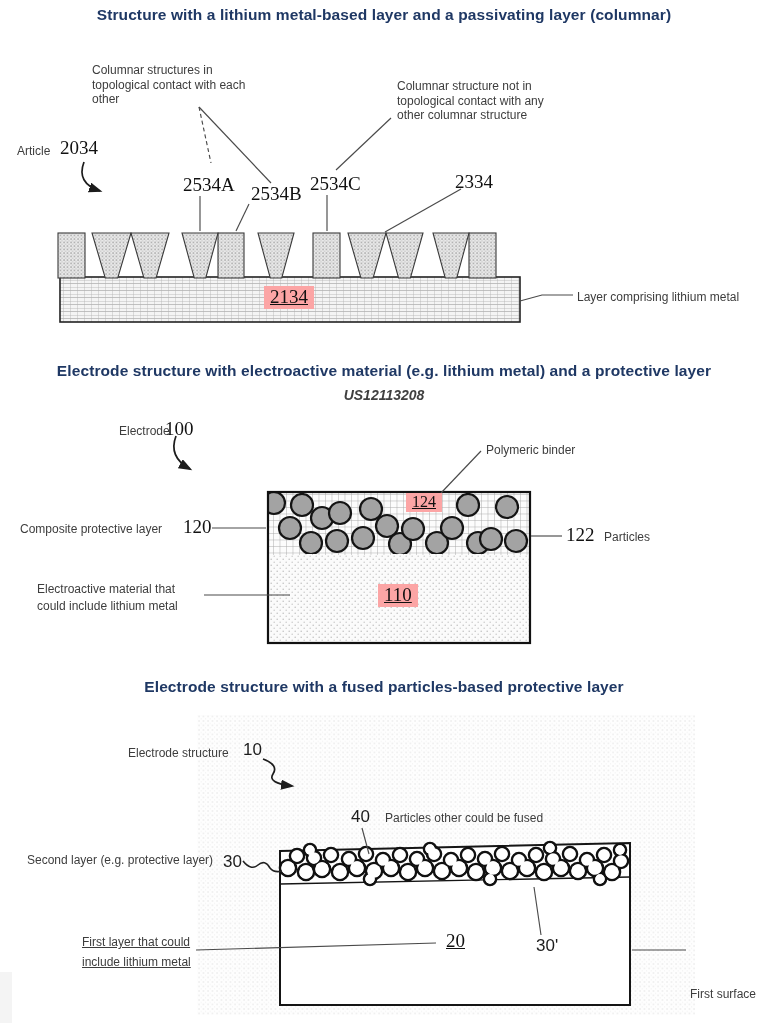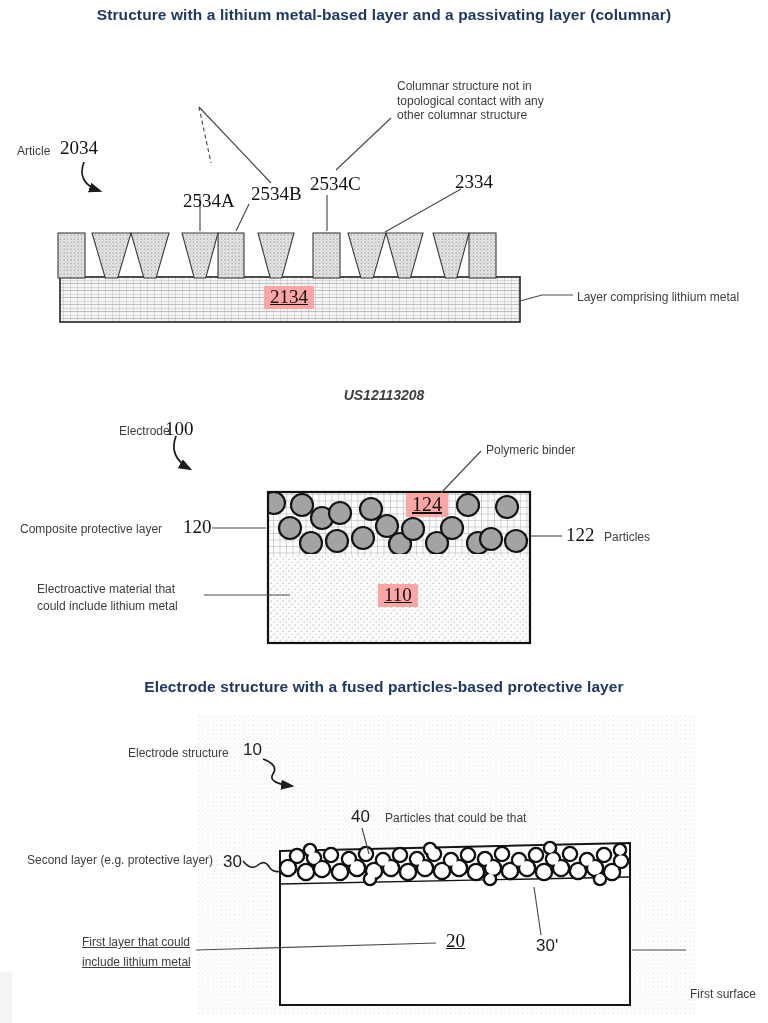--- a/index.html
+++ b/index.html
@@ -11,32 +11,33 @@
           font:italic bold 14px "Liberation Sans",sans-serif;color:#3f3f3f;}
   .patent.gray{color:#6a6a6a;}
   .lbl{position:absolute;font:12px/14.6px "Liberation Sans",sans-serif;color:#3d3d3d;
        white-space:pre-line;}
   .lh17{line-height:17px;}
   .lh20{line-height:20px;text-decoration:underline;}
   .ref{position:absolute;font:19px "Liberation Serif",serif;color:#111;}
   .refnum{position:absolute;font:17px "Liberation Sans",sans-serif;color:#1c1c1c;}
   .u{text-decoration:underline;}
   .refpatch{background:#fca5a5;padding:0 6px 1px 6px;}
-  .small{font-size:20px;}
+  .small{font-size:16px;}
   svg#overlay{position:absolute;left:0;top:0;z-index:2;pointer-events:none;}
   .labels{position:absolute;left:0;top:0;width:768px;height:1023px;z-index:3;}
   .scan-edge{position:absolute;left:0;top:972px;width:12px;height:51px;background:#f4f4f4;}
 </style>
 </head>
 <body>
 
 <div id="page">
 
   <div class="title" id="t1" style="top: 6px;">Structure with a lithium metal-based layer and a passivating layer (columnar)</div>
 
+  <div class="title" id="t2" style="top: 362px;">Electrode structure with electroactive material (e.g. lithium metal) and a protective layer</div>
   <div class="patent" id="s2" style="top: 387px;">US12113208</div>
 
   <div class="title" id="t3" style="top: 678px;">Electrode structure with a fused particles-based protective layer</div>
 
   <svg id="overlay" width="768" height="1023" viewBox="0 0 768 1023">
     <defs>
       <marker id="ah" markerWidth="9" markerHeight="8" refX="6.5" refY="3" orient="auto">
         <path d="M0,0 L8,3 L0,6 z" fill="#1c1c1c"></path>
       </marker>
       <pattern id="p-stipple" width="3.5" height="3.5" patternUnits="userSpaceOnUse">
@@ -223,46 +224,49 @@
         <line x1="362" y1="828" x2="369" y2="854" stroke="#4a4a4a" stroke-width="1.15"></line>
         <line x1="541" y1="935" x2="534" y2="887" stroke="#4a4a4a" stroke-width="1.15"></line>
         <line x1="196" y1="950" x2="436" y2="943" stroke="#4a4a4a" stroke-width="1.15"></line>
         <line x1="632" y1="950" x2="686" y2="950" stroke="#4a4a4a" stroke-width="1.15"></line>
         <path d="M 243 861 q 8 10 15 4 q 7 -6 12 3 q 4 5 12 3" fill="none" stroke="#222" stroke-width="1.6"></path>
         <path d="M 263 759 q 16 6 10 15 q -6 9 19 12" fill="none" stroke="#1c1c1c" stroke-width="1.7" marker-end="url(#ah)"></path>
       </g>
   </svg>
 
   <div class="labels" id="labels">
+      <div class="lbl" style="left: 92px; top: 63px;">Columnar structures in
+topological contact with each
+other</div>
       <div class="lbl" style="left: 397px; top: 79px;">Columnar structure not in
 topological contact with any
 other columnar structure</div>
       <div class="lbl" style="left: 17px; top: 144px;">Article</div>
       <div class="ref" style="left: 60px; top: 137px;">2034</div>
-      <div class="ref" style="left: 183px; top: 190px;">2534A</div>
+      <div class="ref" style="left: 183px; top: 174px;">2534A</div>
       <div class="ref" style="left: 251px; top: 183px; text-align: right;">2534B</div>
       <div class="ref" style="left: 310px; top: 173px;">2534C</div>
       <div class="ref" style="left: 455px; top: 171px;">2334</div>
       <div class="lbl" style="left: 577px; top: 290px;">Layer comprising lithium metal</div>
       <div class="ref refpatch u" style="left: 264px; top: 286px;">2134</div>
       <div class="lbl" style="left: 119px; top: 424px;">Electrode</div>
       <div class="ref" style="left: 165px; top: 418px;">100</div>
       <div class="lbl" style="left: 486px; top: 443px;">Polymeric binder</div>
       <div class="lbl" style="left: 20px; top: 522px;">Composite protective layer</div>
       <div class="ref" style="left: 183px; top: 516px;">120</div>
       <div class="ref" style="left: 566px; top: 524px;">122</div>
       <div class="lbl" style="left: 604px; top: 530px;">Particles</div>
       <div class="lbl lh17" style="left: 37px; top: 581px;">Electroactive material that
 could include lithium metal</div>
       <div class="ref refpatch u small" style="left: 406px; top: 493px;">124</div>
       <div class="ref refpatch u" style="left: 378px; top: 584px;">110</div>
       <div class="lbl" style="left: 128px; top: 746px;">Electrode structure</div>
       <div class="refnum" style="left: 243px; top: 740px;">10</div>
       <div class="refnum" style="left: 351px; top: 807px;">40</div>
-      <div class="lbl" style="left: 385px; top: 811px;">Particles that could be that</div>
+      <div class="lbl" style="left: 385px; top: 811px;">Particles other could be fused</div>
       <div class="lbl" style="left: 27px; top: 853px;">Second layer (e.g. protective layer)</div>
       <div class="refnum" style="left: 223px; top: 852px;">30</div>
       <div class="ref u" style="left: 446px; top: 930px;">20</div>
       <div class="refnum" style="left: 536px; top: 936px;">30'</div>
       <div class="lbl lh20" style="left: 82px; top: 932px;">First layer that could
 include lithium metal</div>
       <div class="lbl" style="left: 690px; top: 945px; margin-top: 42px;">First surface</div>
     </div>
   <div class="scan-edge"></div>
 </div>

